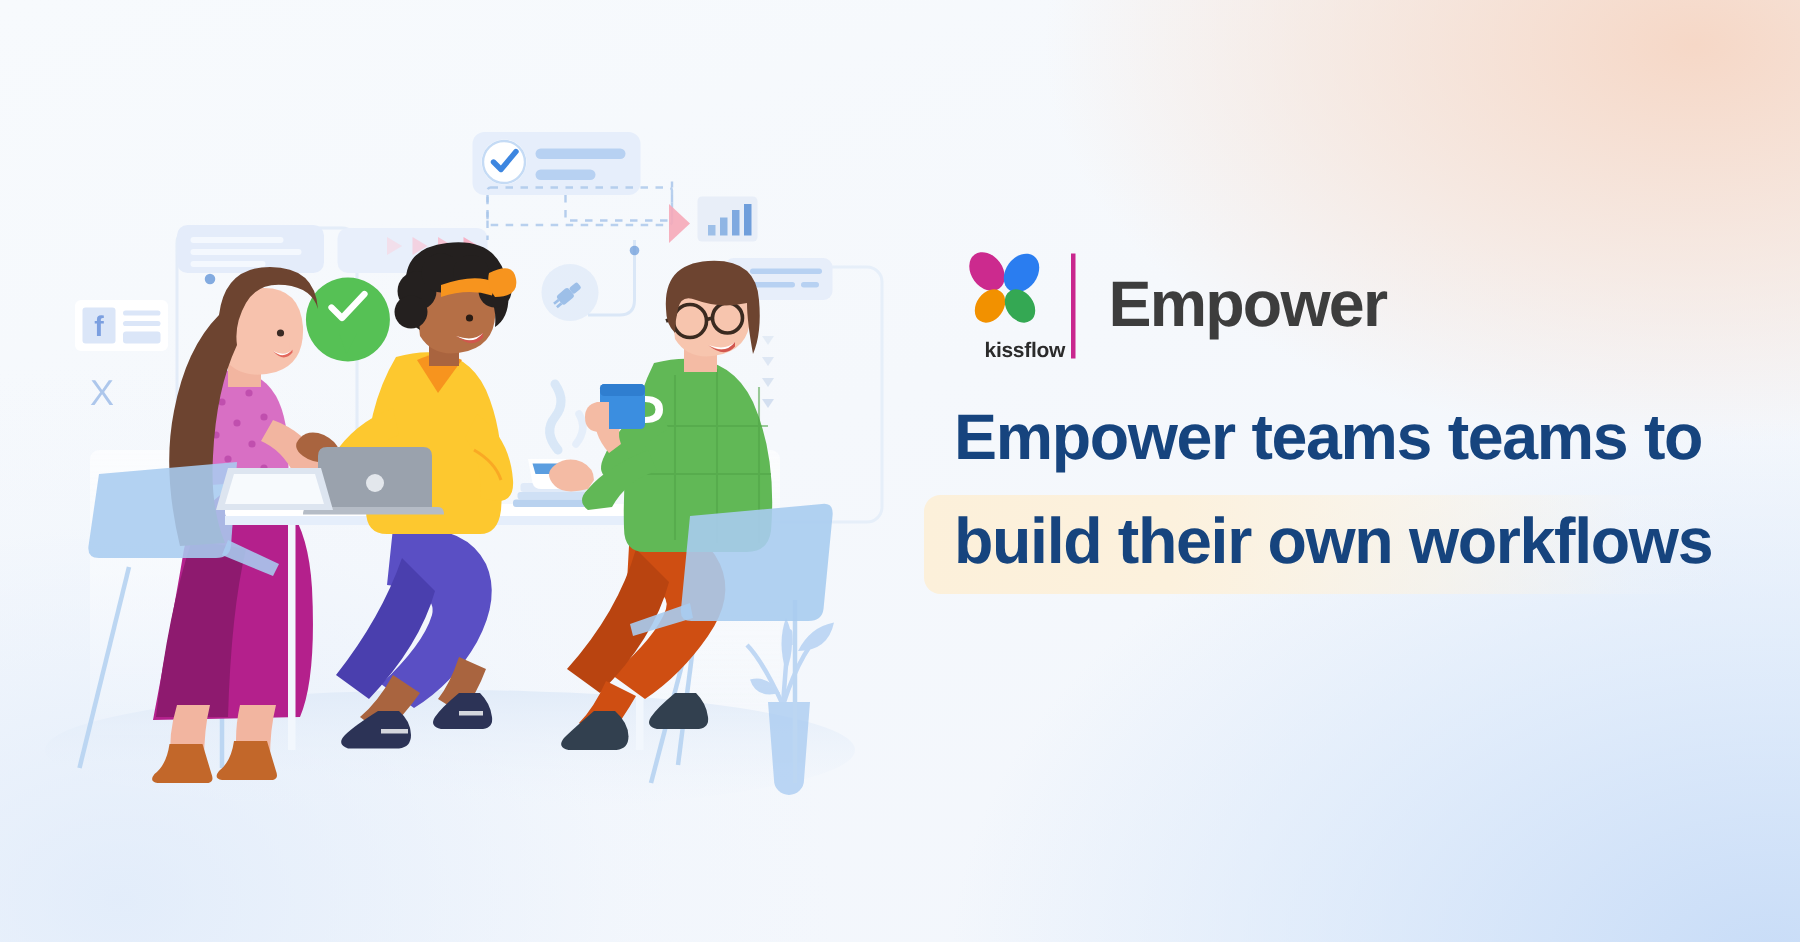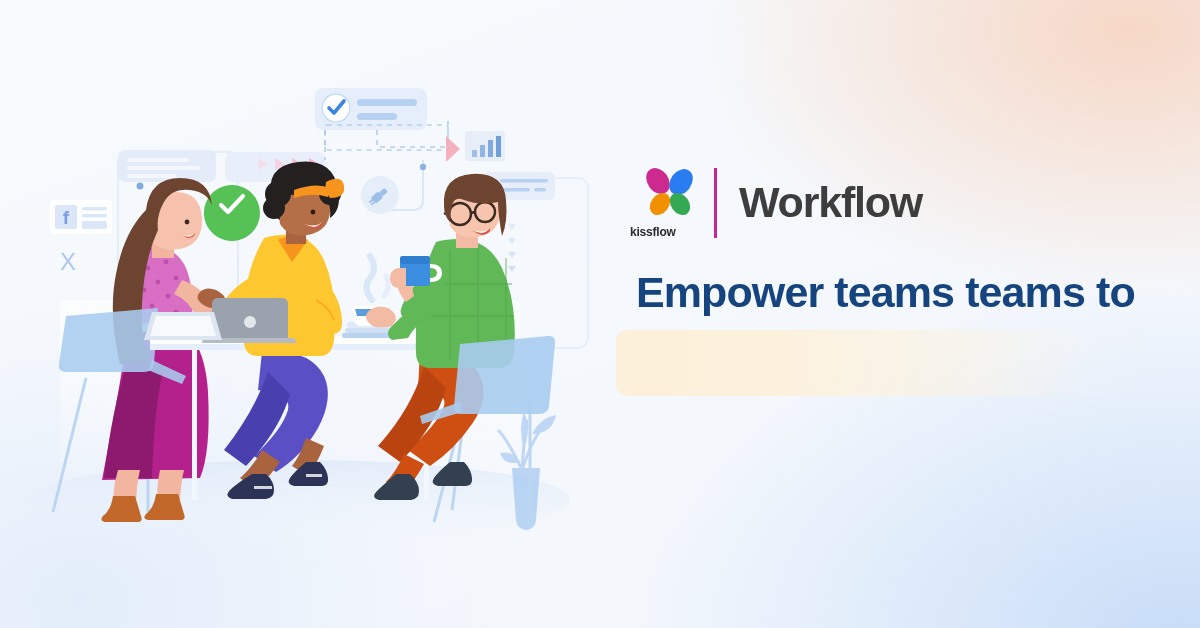--- a/index.html
+++ b/index.html
@@ -37,22 +37,22 @@
   
   #logo-lockup {
     position:absolute;
     left:10px; top:166px;
     display:flex; align-items:center;
   }
   #logo-mark { width:80px; flex:0 0 80px; }
   #logo-mark svg { display:block; width:58px; height:56px; margin:0 auto; }
   #logo-wordmark {
     display:block;
-    text-align:left;
-    font-size:12px;
+    text-align:right;
+    font-size:14px;
     font-weight:700;
     color:#2b2b2b;
     letter-spacing:-0.2px;
     margin-top:3px;
   }
   #logo-divider {
     width:3px; height:70px;
     background:#c9278e;
     margin:0 22px 0 4px;
     flex:0 0 3px;
@@ -402,24 +402,27 @@
       <div id="logo-mark">
         <svg viewBox="0 0 58 56" xmlns="http://www.w3.org/2000/svg">
           <ellipse cx="17" cy="15" rx="10.5" ry="14" transform="rotate(-36 17 15)" fill="#cc2a8e"></ellipse>
           <ellipse cx="40" cy="16" rx="10.5" ry="14" transform="rotate(36 40 16)" fill="#2a7df0"></ellipse>
           <ellipse cx="19" cy="38" rx="9" ry="12" transform="rotate(36 19 38)" fill="#f29100"></ellipse>
           <ellipse cx="39" cy="38" rx="9" ry="12" transform="rotate(-36 39 38)" fill="#34a853"></ellipse>
         </svg>
         <span id="logo-wordmark">kissflow</span>
       </div>
       <div id="logo-divider"></div>
-      <div id="product-name">Workflow</div>
+      <div id="product-name">Empower</div>
     </div>
 
     <div id="hl-highlight"></div>
     <div id="headline">
       <div class="hl-line" id="hl-line-1">
         <span class="hl-text">Empower teams teams to</span>
       </div>
+      <div class="hl-line" id="hl-line-2">
+        <span class="hl-text">build their own workflows</span>
+      </div>
     </div>
 
   </div>
 </div>
 
 </body></html>

